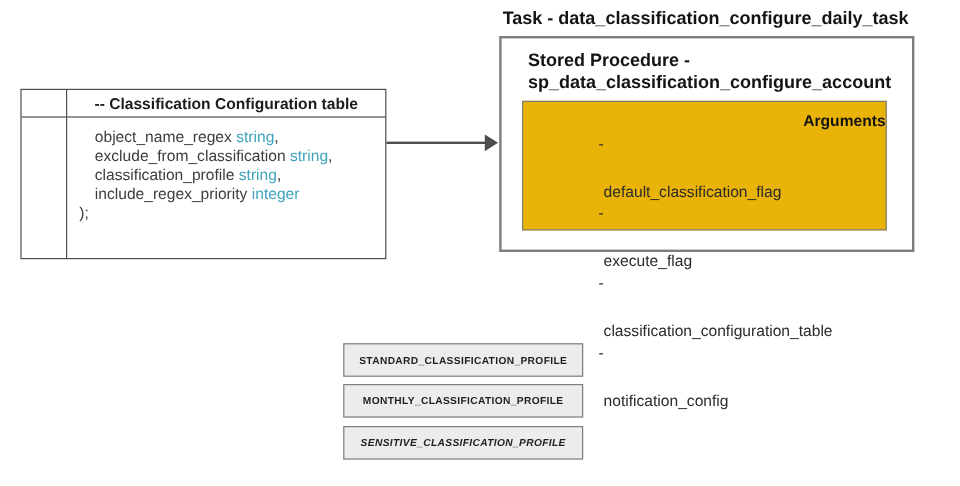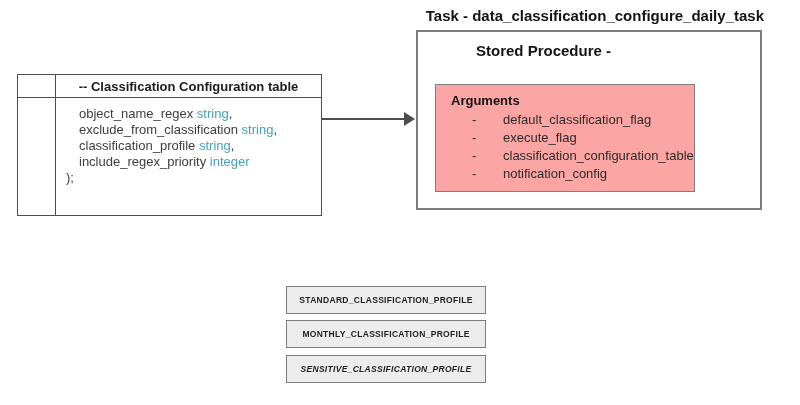--- a/index.html
+++ b/index.html
@@ -32,40 +32,40 @@
   
   .arrow-line{position:absolute;left:322px;top:118px;width:83px;height:2px;background:#4d4d4d;}
   .arrow-head{
     position:absolute;left:404px;top:112px;width:0;height:0;
     border-top:7px solid transparent;border-bottom:7px solid transparent;
     border-left:11px solid #4d4d4d;
   }
 
   
   .task-title{
-    position:absolute;left:412px;top:7px;width:352px;text-align:right;
+    position:absolute;left:412px;top:7px;width:352px;text-align:center;
     font-weight:bold;font-size:15px;color:#141414;white-space:nowrap;
   }
   .task-box{
     position:absolute;left:416px;top:30px;width:346px;height:180px;
-    border:2px solid #7d7d7d;background:#fff;box-sizing:border-box;padding-left:36px;
+    border:2px solid #7d7d7d;background:#fff;box-sizing:border-box;
   }
   .sp-title{
     margin:10px 0 0 22px;font-weight:bold;font-size:15px;line-height:18px;color:#141414;
     white-space:nowrap;
   }
   .args-box{
-    position:absolute;left:17px;top:52px;width:260px;height:108px;
-    background:#fca5a5;border:1px solid #7d7d7d;box-sizing:border-box;
+    position:absolute;left:17px;top:52px;width:304px;height:108px;
+    background:#eab308;border:1px solid #7d7d7d;box-sizing:border-box;text-align:right;
   }
   .args-title{margin:8px 0 0 15px;font-weight:bold;font-size:13px;color:#141414;}
   .arg-row{display:flex;margin-top:5px;font-size:13px;line-height:13px;color:#2b2b2b;}
   .arg-row:first-of-type{margin-top:4px;}
   .arg-bullet{margin-left:36px;width:31px;}
-  .arg-label{white-space:nowrap;}
+  .arg-label{white-space:nowrap;margin-top:40px;}
 
   
   .profiles-title{
     position:absolute;left:183px;top:257px;width:400px;text-align:center;
     font-weight:bold;font-size:15px;color:#141414;white-space:nowrap;
   }
   .profile-box{
     position:absolute;left:286px;width:200px;height:28px;
     background:#ececec;border:1px solid #7d7d7d;box-sizing:border-box;
     display:flex;align-items:center;justify-content:center;
@@ -94,20 +94,21 @@
   </div>
 
   <div class="arrow-line"></div>
   <div class="arrow-head"></div>
 
   <div class="task-title">Task - data_classification_configure_daily_task</div>
 
   <div class="task-box">
     <div class="sp-title">
       <div>Stored Procedure -</div>
+      <div>sp_data_classification_configure_account</div>
     </div>
     <div class="args-box">
       <div class="args-title">Arguments</div>
       <div class="arg-row">
           <span class="arg-bullet">-</span>
           <span class="arg-label">default_classification_flag</span>
         </div>
       <div class="arg-row">
           <span class="arg-bullet">-</span>
           <span class="arg-label">execute_flag</span>

